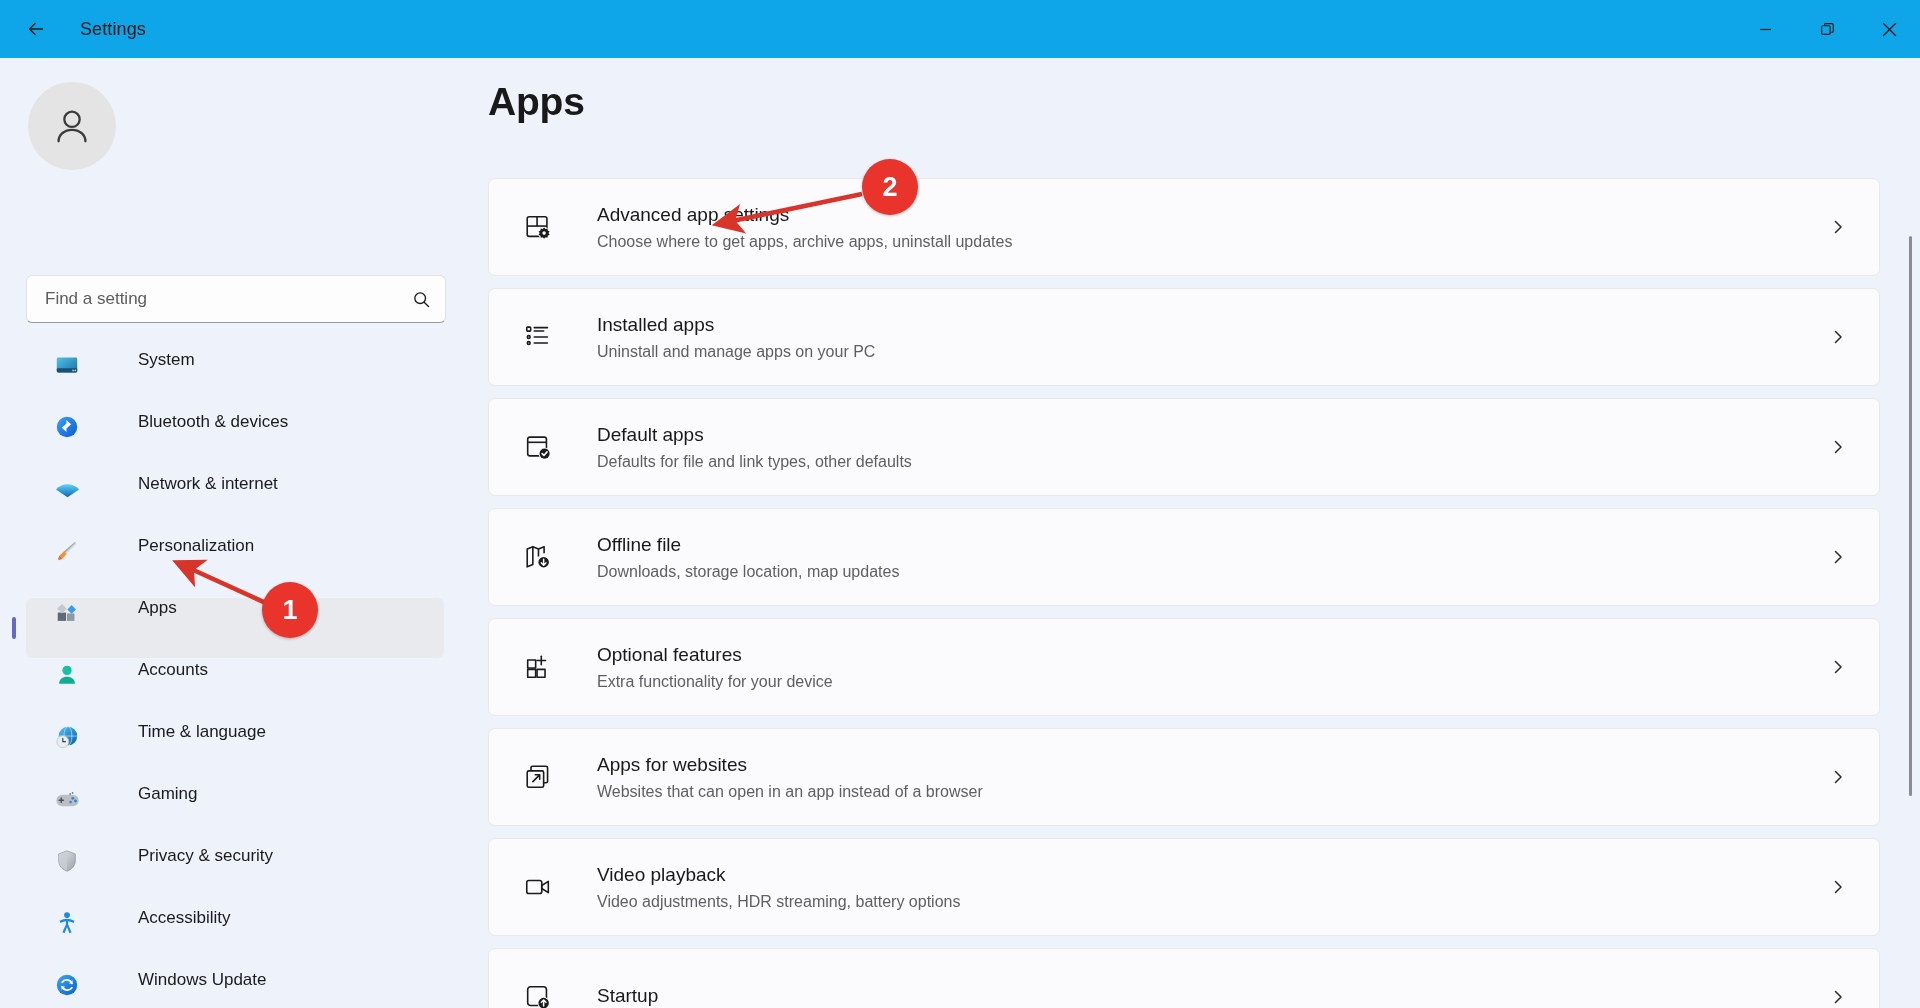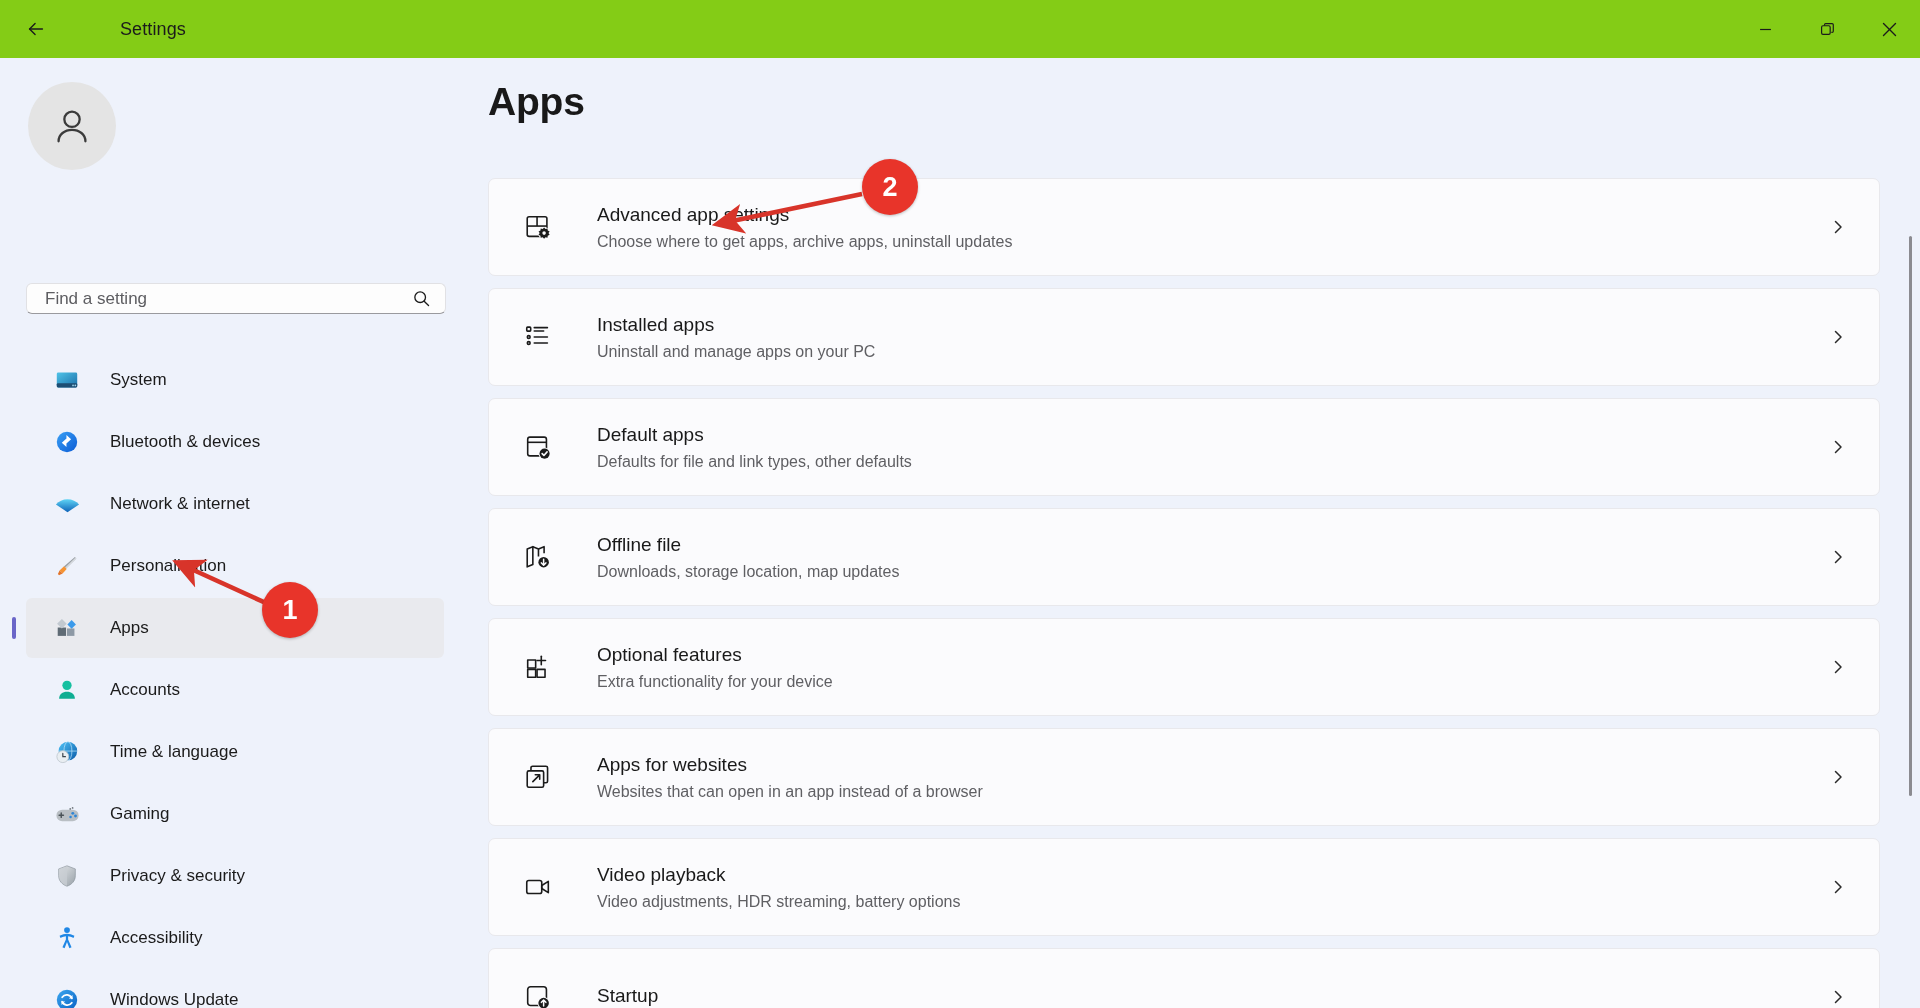--- a/index.html
+++ b/index.html
@@ -25,23 +25,22 @@
   }
 
   
   .titlebar {
     position: absolute;
     top: 0; left: 0;
     width: 1920px;
     height: 58px;
     display: flex;
     align-items: center;
-    background: #84cc16;
+    background: #0ea5e9;
     z-index: 20;
-    gap: 40px;
   }
 
   .back-button {
     width: 44px;
     height: 38px;
     margin-left: 14px;
     display: flex;
     align-items: center;
     justify-content: center;
     border-radius: 5px;
@@ -91,24 +90,24 @@
     height: 88px;
     border-radius: 50%;
     background: #e4e4e4;
     display: flex;
     align-items: center;
     justify-content: center;
   }
 
   .search-wrap {
     position: absolute;
-    top: 225px;
+    top: 217px;
     left: 26px;
     width: 420px;
-    height: 31px;
+    height: 48px;
     border-radius: 19px;
   }
   .search-box {
     width: 100%;
     height: 100%;
     background: #fdfdfd;
     border: 1px solid #e1e1e4;
     border-bottom: 1px solid #9a9a9e;
     border-radius: 6px;
     display: flex;
@@ -132,23 +131,23 @@
     left: 0;
     width: 470px;
   }
 
   .nav-item {
     position: relative;
     height: 60px;
     margin: 0 26px 2px 26px;
     border-radius: 6px;
     display: flex;
-    align-items: center;
     padding-left: 26px;
     cursor: pointer;
+    gap: 28px;
   }
   .nav-item.selected { background: #e9eaee; }
 
   .nav-indicator {
     position: absolute;
     left: -14px;
     top: 50%;
     transform: translateY(-50%);
     width: 4px;
     height: 22px;

